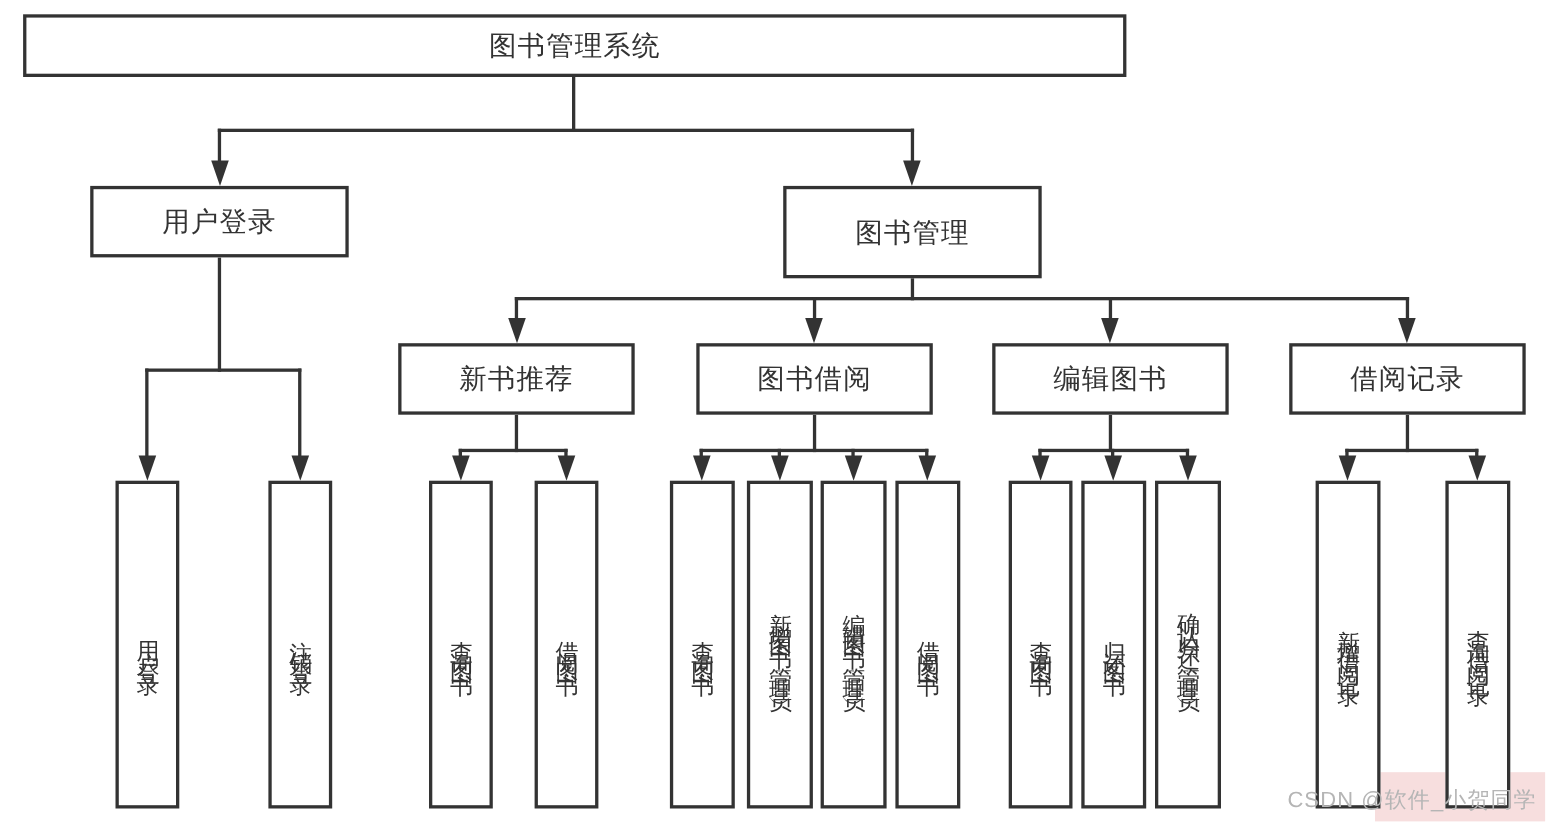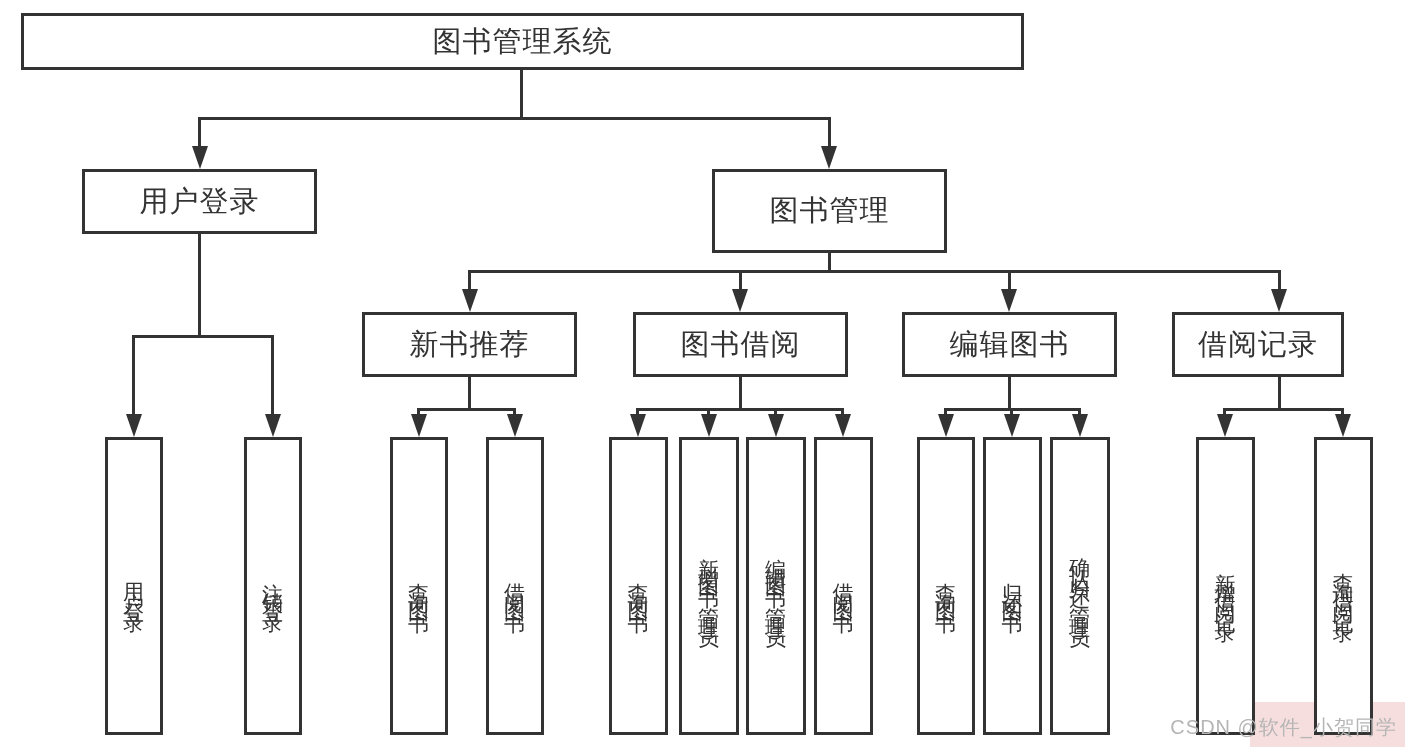--- a/index.html
+++ b/index.html
@@ -12,21 +12,21 @@
   }
   .box{
     position:absolute;
     box-sizing:border-box;
     border:3px solid var(--box_border,#333);
     background:#fff;
     display:flex;align-items:center;justify-content:center;
     color:var(--text,#333);
     z-index:2;
   }
-  .hnode{font-size:29px;letter-spacing:1px;}
+  .hnode{font-size:25px;letter-spacing:1px;}
   .leaf{font-size:21px;}
   .vtext{
     writing-mode:vertical-rl;
     letter-spacing:10px;
     color:var(--text,#333);
     line-height:1;
     white-space:nowrap;
   }
   .hline{position:absolute;height:3px;background:var(--line,#333);z-index:1;}
   .vline{position:absolute;width:3px;background:var(--line,#333);z-index:1;}
@@ -122,21 +122,21 @@
   <div class="box hnode" style="left:82px;top:169px;width:235px;height:65px;">用户登录</div>
 
   <div class="box hnode" style="left:712px;top:169px;width:235px;height:84px;">图书管理</div>
 
   <div class="box hnode" style="left:362px;top:312px;width:215px;height:65px;">新书推荐</div>
 
   <div class="box hnode" style="left:633px;top:312px;width:215px;height:65px;">图书借阅</div>
 
   <div class="box hnode" style="left:902px;top:312px;width:215px;height:65px;">编辑图书</div>
 
-  <div class="box hnode" style="left:1172px;top:312px;width:172px;height:65px;text-align:right;">借阅记录</div>
+  <div class="box hnode" style="left:1172px;top:312px;width:215px;height:65px;text-align:right;">借阅记录</div>
 
   <div class="box leaf" style="left:105px;top:437px;width:58px;height:298px;">
     <span class="vtext">用户登录</span>
   </div>
   <div class="box leaf" style="left:244px;top:437px;width:58px;height:298px;">
     <span class="vtext">注销登录</span>
   </div>
 
   <div class="box leaf" style="left:390px;top:437px;width:58px;height:298px;">
     <span class="vtext">查询图书</span>

